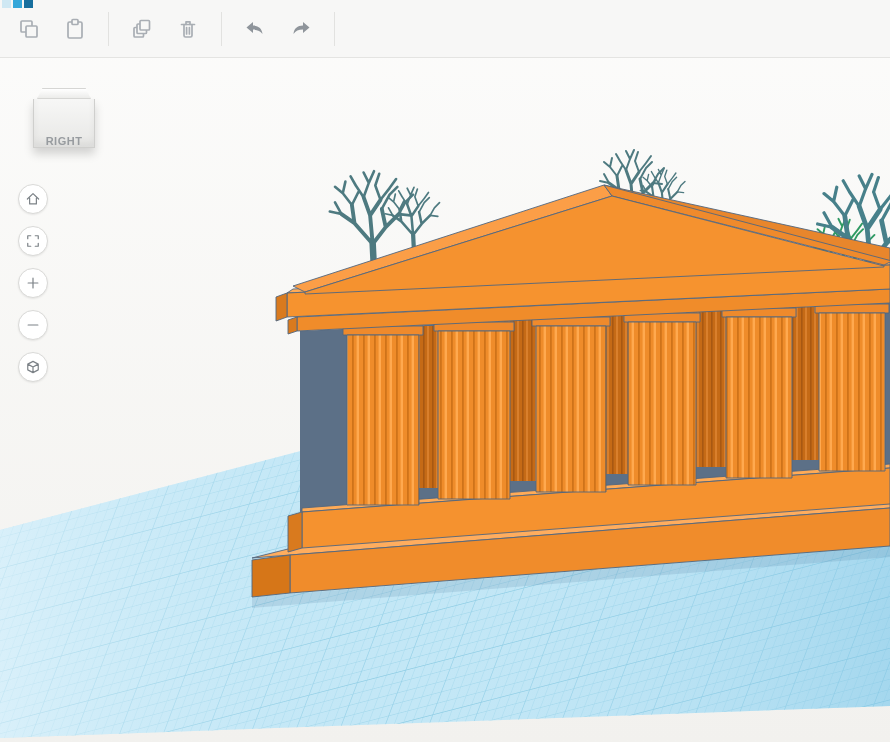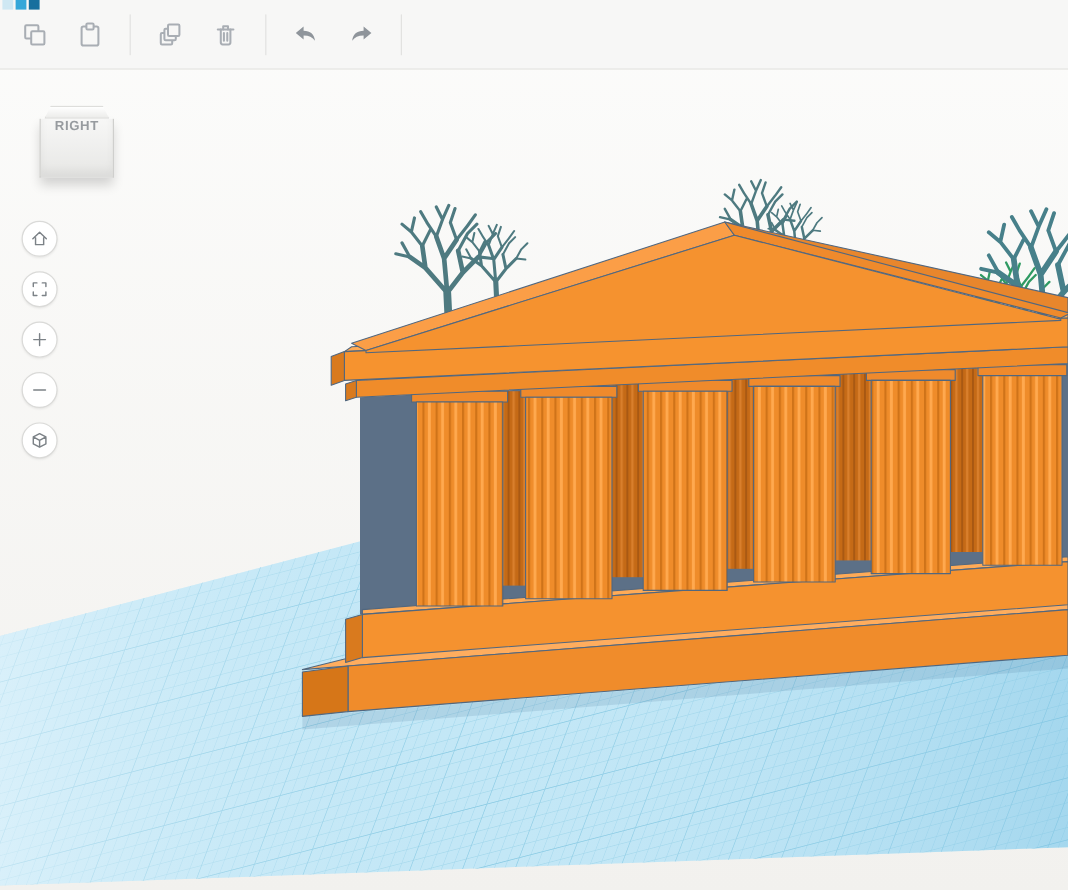--- a/index.html
+++ b/index.html
@@ -17,21 +17,21 @@
   .tbtn svg .paper{fill:#f7f7f6;}
   .tsep{width:1px;height:34px;background:#e2e2e0;margin:0 4px;}
   .logo{position:absolute;top:0;left:2px;display:flex;gap:2px;z-index:6;}
   .logo span{width:9px;height:8px;display:inline-block;}
 
   
   .viewcube{position:absolute;left:33px;top:88px;width:62px;height:66px;z-index:4;cursor:pointer;}
   .vc-top{height:11px;margin:0 4px;background:linear-gradient(#ffffff,#ececea);
           clip-path:polygon(10% 0,90% 0,100% 100%,0 100%);border:1px solid #d6d6d4;box-sizing:border-box;}
   .vc-front{height:48px;background:linear-gradient(#f7f7f6,#e7e7e5);
-            border:1px solid #cfcfcd;border-top:none;display:flex;align-items:flex-start;justify-content:center;
+            border:1px solid #cfcfcd;border-top:none;display:flex;align-items:flex-end;justify-content:center;
             color:#979b9f;font-size:11px;font-weight:bold;letter-spacing:.5px;
             box-shadow:0 6px 9px rgba(0,0,0,.16), inset 0 -5px 7px rgba(0,0,0,.05);}
 
   
   .navcol{position:absolute;left:18px;top:184px;z-index:4;display:flex;flex-direction:column;gap:12px;}
   .navbtn{width:30px;height:30px;border-radius:50%;background:#ffffff;border:1px solid #dadad8;
           box-shadow:0 1px 2px rgba(0,0,0,.08);display:flex;align-items:center;justify-content:center;
           cursor:pointer;padding:0;}
   .navbtn svg{stroke:#7c8287;fill:none;stroke-width:1.6;stroke-linecap:round;stroke-linejoin:round;}
 

